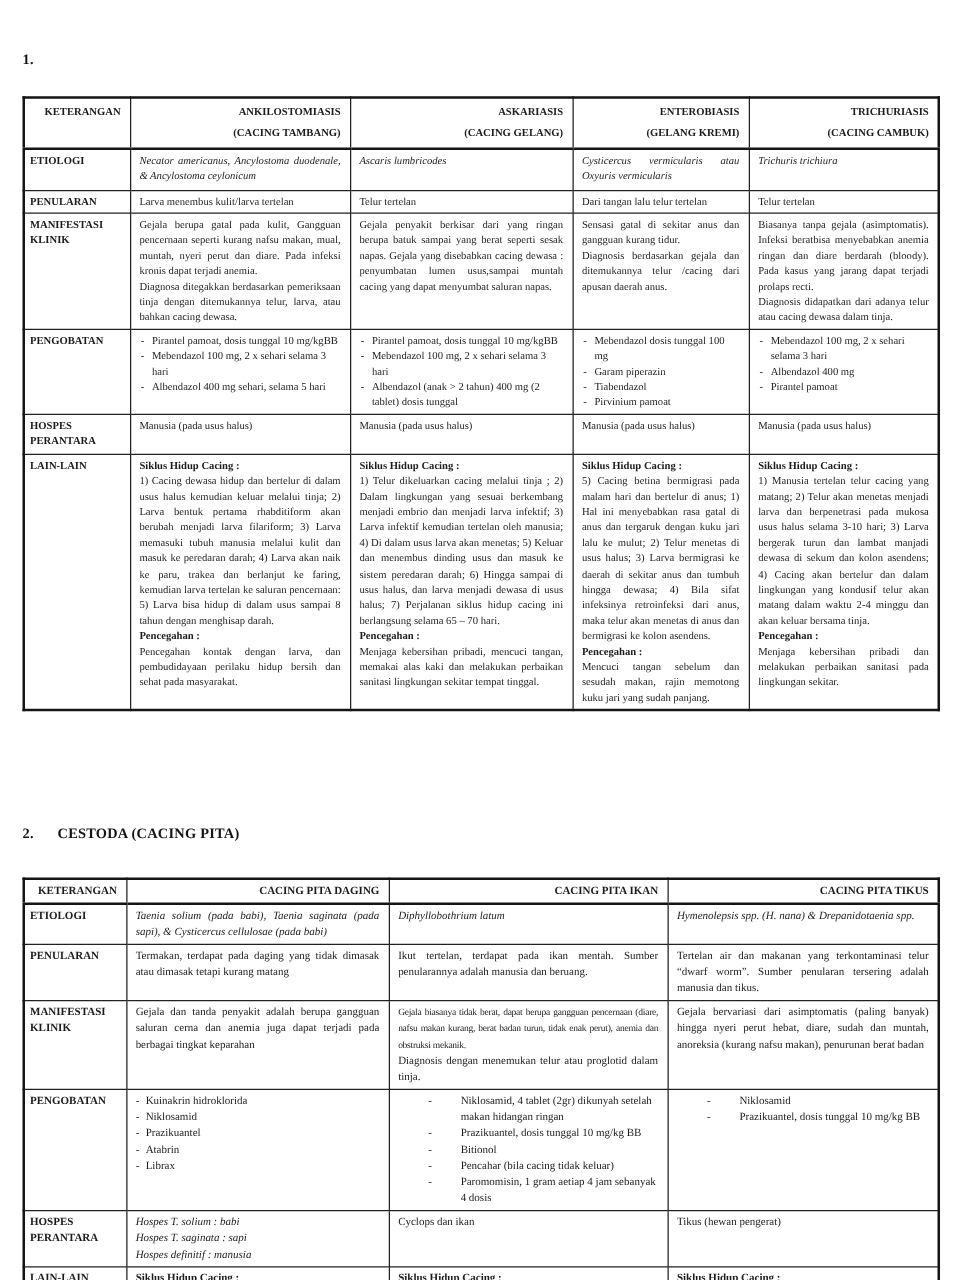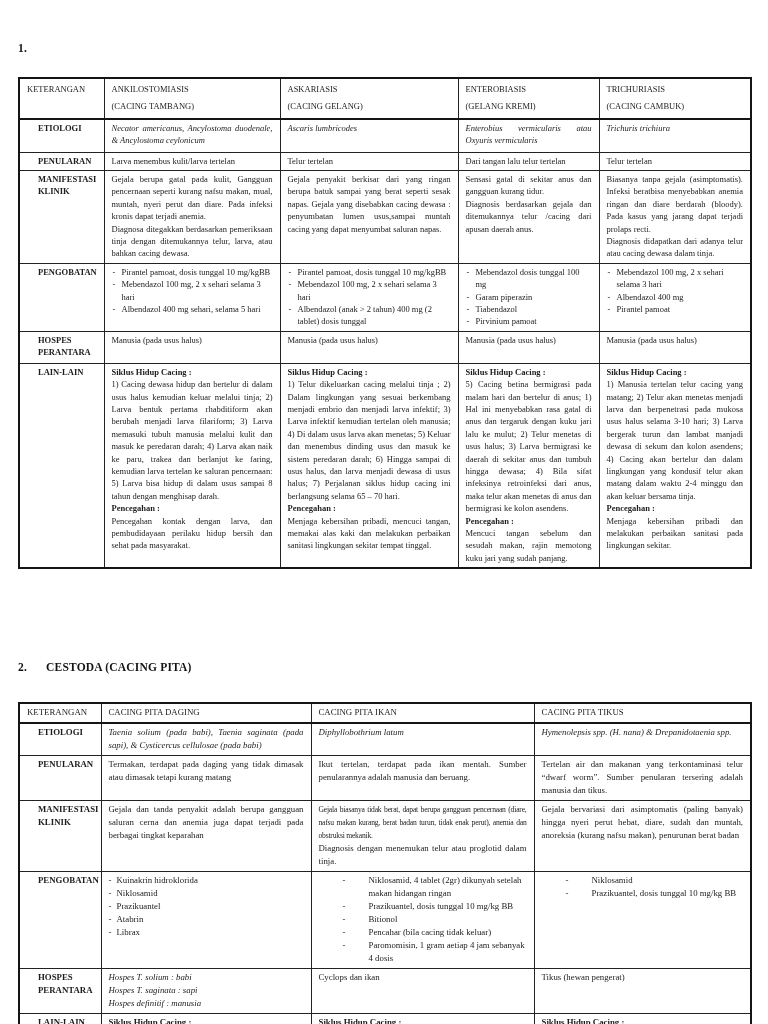--- a/index.html
+++ b/index.html
@@ -18,22 +18,22 @@
   table{border-collapse:collapse;table-layout:fixed;width:732px;background:#fff;}
   .t1{margin-top:23px;}
   .t2{margin-top:29px;}
   table{border:2px solid #151515;}
   td{
     border:1px solid #222;vertical-align:top;padding:2px 7px 3px 7px;
     font-size:8.5px;line-height:12.4px;overflow:hidden;
   }
   .t2 td{font-size:8.8px;line-height:13px;}
   tr.hdr-row td{border-bottom:2px solid #151515;}
-  .hdr{text-align:left;font-weight:normal;line-height:17px;padding-top:2px;}
-  .lbl{font-weight:bold;white-space:pre-line;padding-left:18px;}
+  .hdr{text-align:right;font-weight:bold;line-height:17px;padding-top:2px;}
+  .lbl{font-weight:bold;white-space:pre-line;padding-left:4px;}
   .just{text-align:justify;}
   .ital{font-style:italic;}
   .alt-font{font-family:Liberation Serif, serif;font-size:7.6px;letter-spacing:-0.2px;}
   .b1{display:flex;}
   .b1 .dash{flex:none;width:9px;margin-left:1px;}
   .b0{display:flex;}
   .b0 .dash{flex:none;width:8px;}
   .b2{display:flex;}
   .b2 .dash{flex:none;margin-left:24px;width:26px;}
   .bold{font-weight:bold;}
@@ -80,21 +80,21 @@
       </td>
       <td class="hdr">
         <div>TRICHURIASIS</div>
         <div>(CACING CAMBUK)</div>
       </td>
     </tr>
     <tr class="r-etio">
       <td class="lbl">ETIOLOGI</td>
       <td class="just ital">Necator americanus, Ancylostoma duodenale, &amp; Ancylostoma ceylonicum</td>
       <td class="ital">Ascaris lumbricodes</td>
-      <td class="just ital">Enterobius vermicularis atau Oxyuris vermicularis</td>
+      <td class="just ital">Cysticercus vermicularis atau Oxyuris vermicularis</td>
       <td class="ital">Trichuris trichiura</td>
     </tr>
     <tr class="r-penu">
       <td class="lbl">PENULARAN</td>
       <td>Larva menembus kulit/larva tertelan</td>
       <td>Telur tertelan</td>
       <td>Dari tangan lalu telur tertelan</td>
       <td>Telur tertelan</td>
     </tr>
     <tr class="r-mani">

